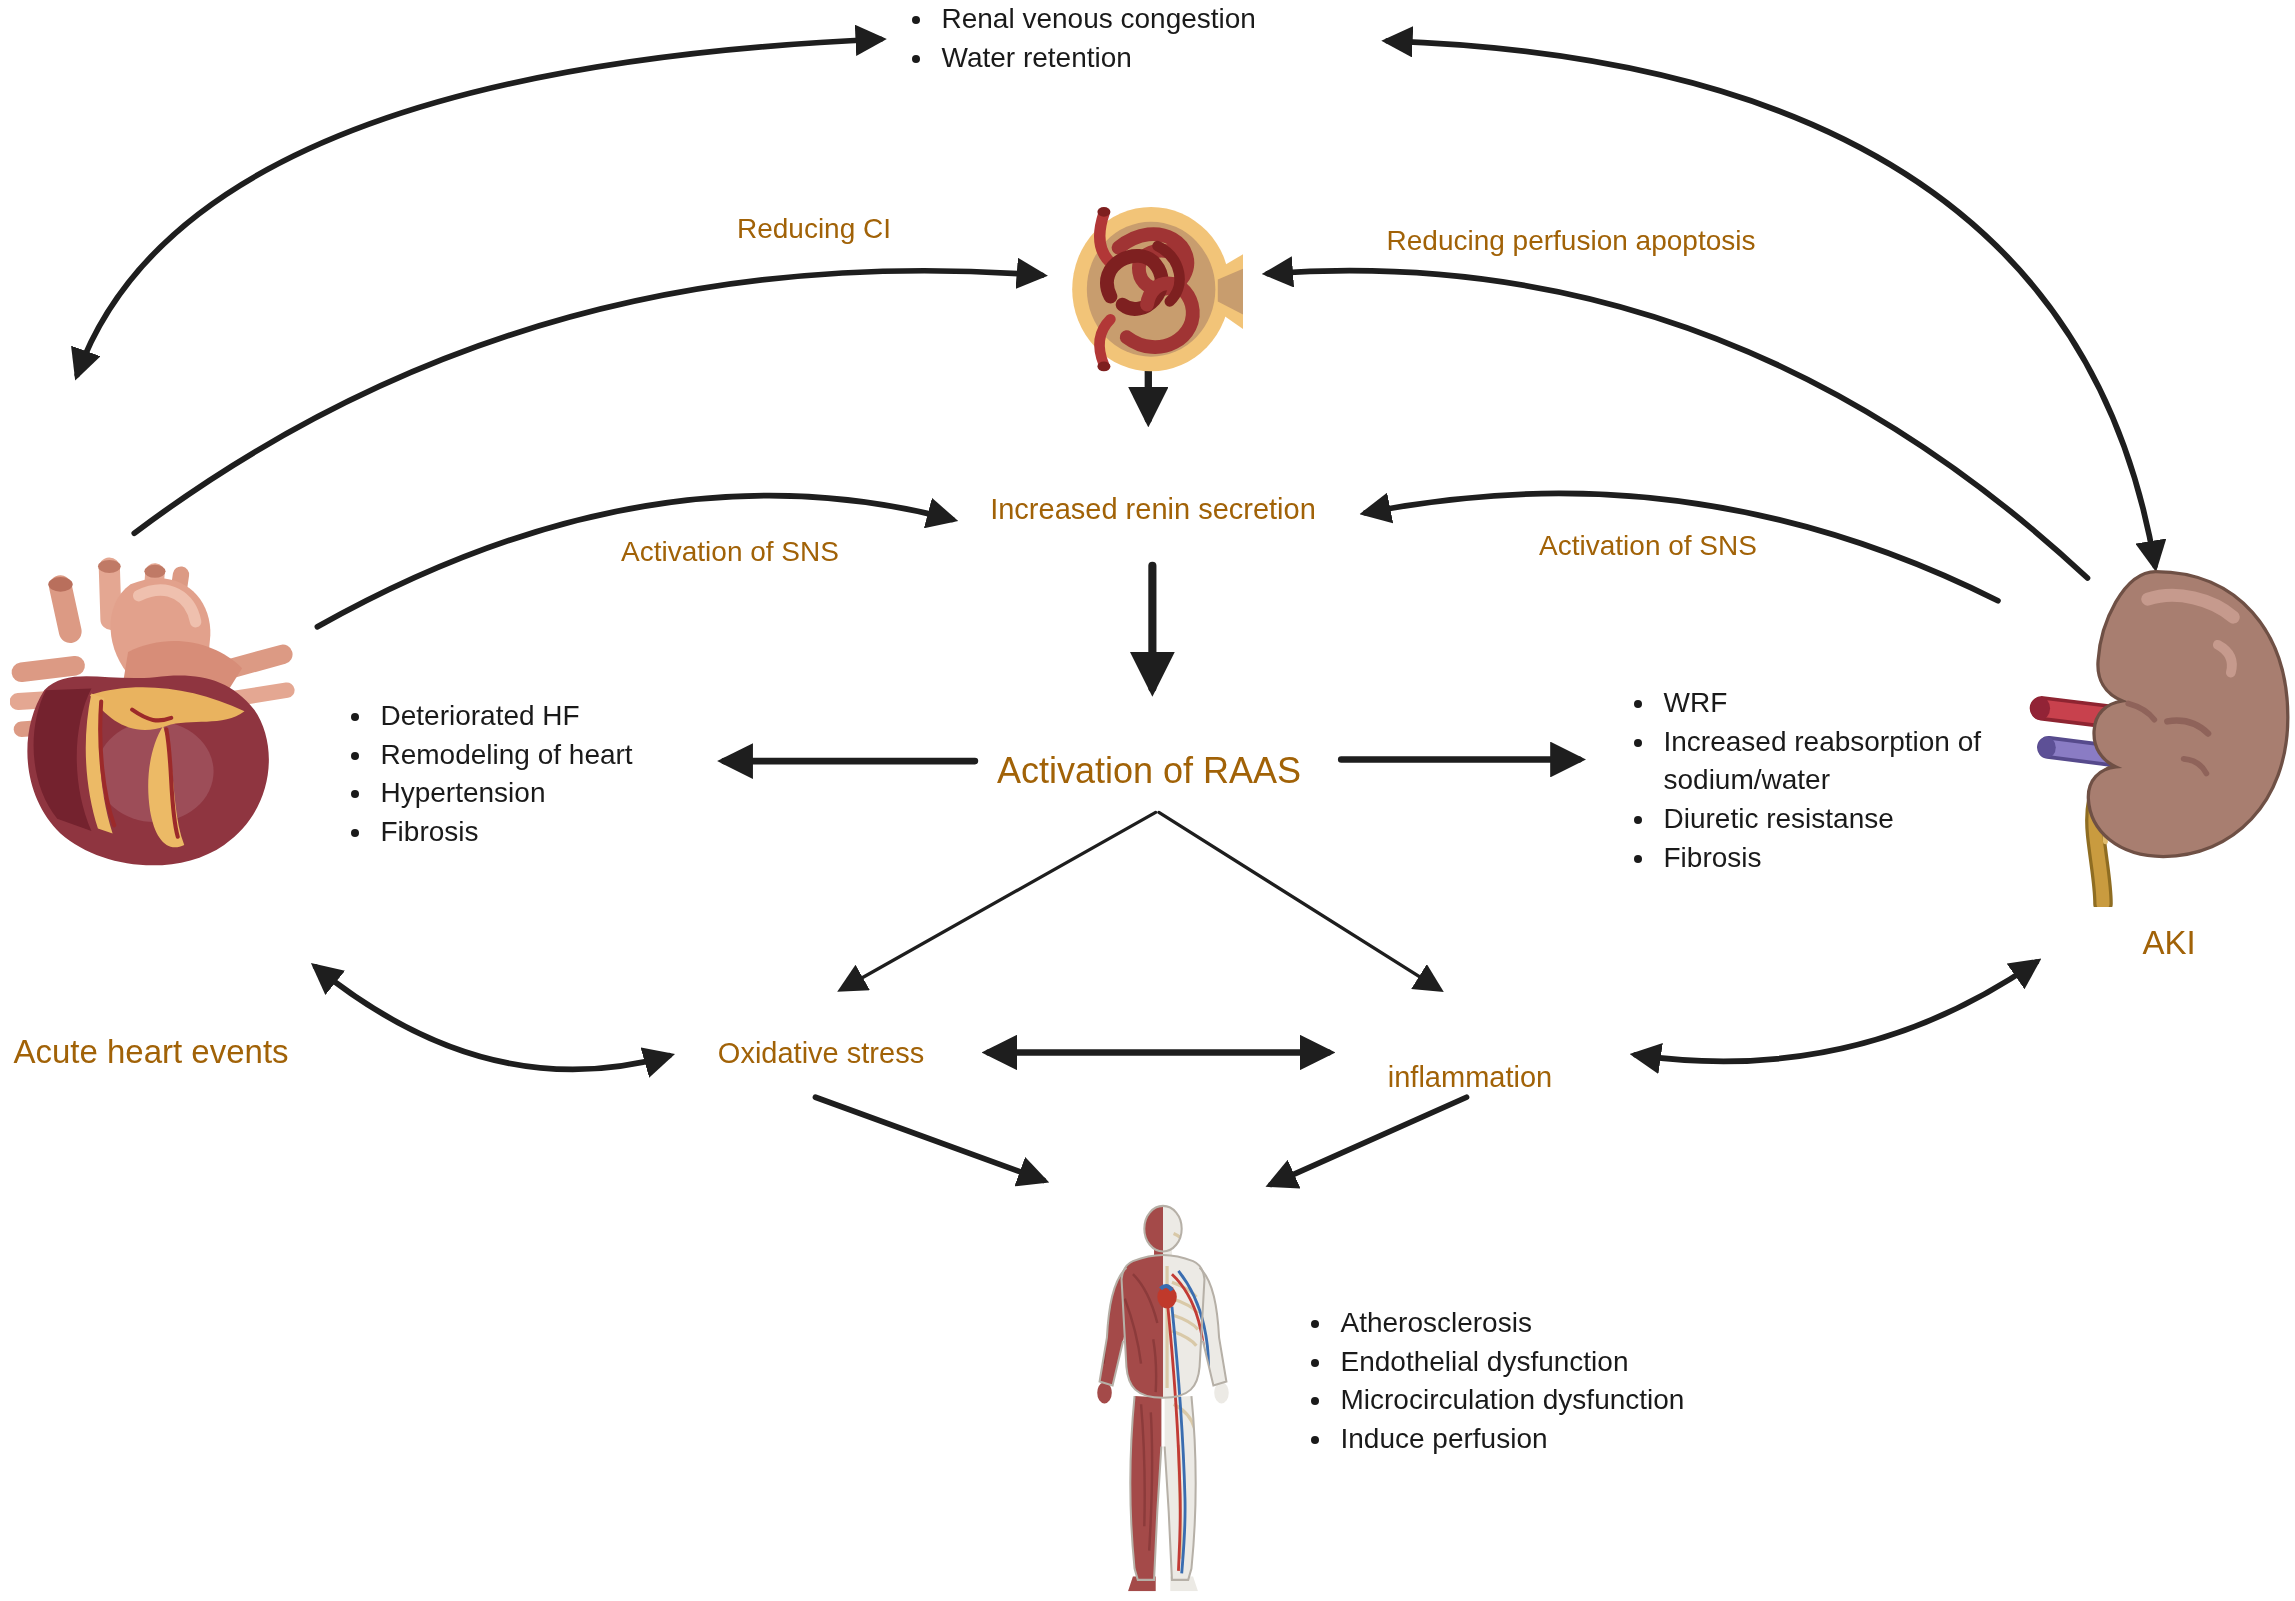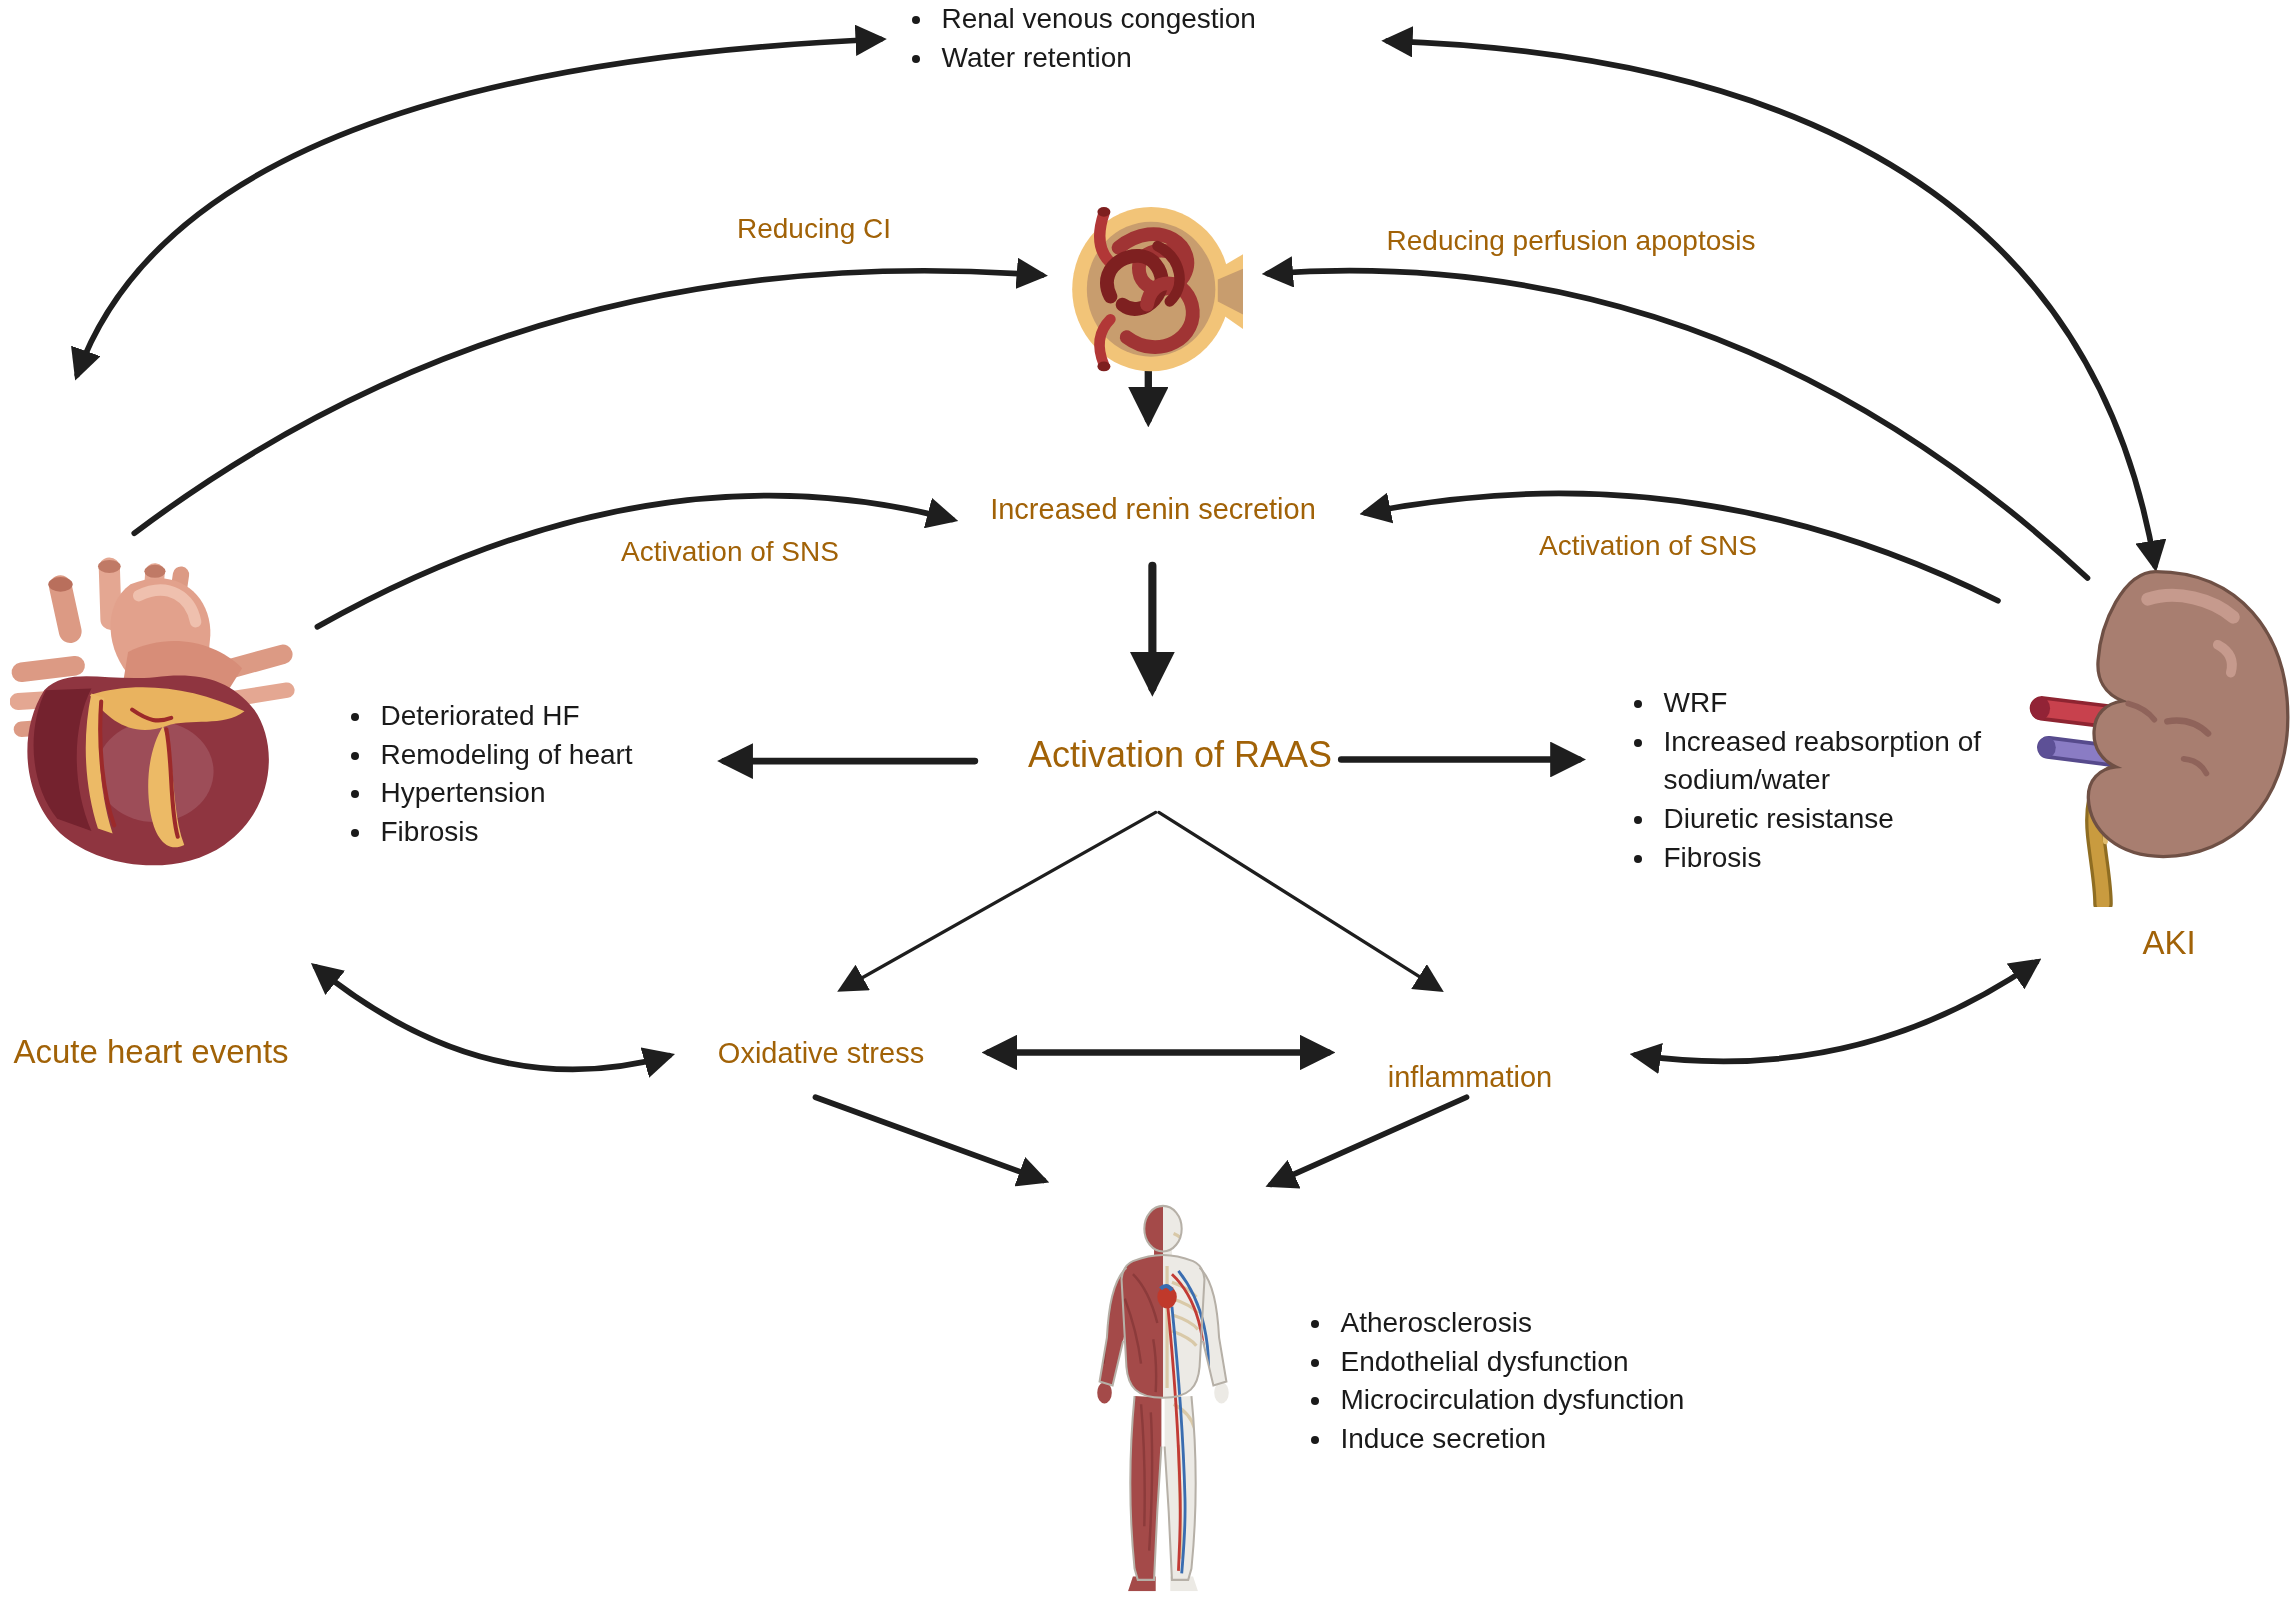--- a/index.html
+++ b/index.html
@@ -73,42 +73,42 @@
     <li>Renal venous congestion</li>
     <li>Water retention</li>
   </ul>
 
   <div class="lbl ctr" style="left:814px;top:229px;">Reducing CI</div>
   <div class="lbl ctr" style="left:1571px;top:241px;">Reducing perfusion apoptosis</div>
   <div class="lbl ctr" style="left:730px;top:552px;">Activation of SNS</div>
   <div class="lbl ctr" style="left:1648px;top:546px;">Activation of SNS</div>
 
   <div class="lbl ctr node" style="left:1153px;top:509px;">Increased renin secretion</div>
-  <div class="lbl ctr raas" style="left:1149px;top:755px;margin-left:31px;">Activation of RAAS</div>
+  <div class="lbl ctr raas" style="left:1149px;top:771px;">Activation of RAAS</div>
   <div class="lbl ctr node" style="left:821px;top:1053px;">Oxidative stress</div>
   <div class="lbl ctr node" style="left:1470px;top:1077px;">inflammation</div>
 
   <ul class="blist" style="left:338px;top:697px;">
     <li>Deteriorated HF</li>
     <li>Remodeling of heart</li>
     <li>Hypertension</li>
     <li>Fibrosis</li>
   </ul>
   <ul class="blist" style="left:1621px;top:684px;width:366px;white-space:normal;">
     <li>WRF</li>
     <li>Increased reabsorption of sodium/water</li>
     <li>Diuretic resistanse</li>
     <li>Fibrosis</li>
   </ul>
 
   <ul class="blist" style="left:1298px;top:1304px;">
     <li>Atherosclerosis</li>
     <li>Endothelial dysfunction</li>
     <li>Microcirculation dysfunction</li>
-    <li>Induce secretion</li>
+    <li>Induce perfusion</li>
   </ul>
 
   <div class="lbl ctr caption" style="left:151px;top:1052px;">Acute heart events</div>
   <div class="lbl ctr caption" style="left:2169px;top:943px;">AKI</div>
 
   <svg class="illus" style="left:9.8px;top:550px;" width="285" height="330" viewBox="0 0 350 405">
     <g stroke-linecap="round">
 
       <path d="M62 45 L74 100" stroke="#dc9a84" stroke-width="28" fill="none"></path>
       <ellipse cx="62" cy="42" rx="15" ry="9" fill="#b96f5c"></ellipse>

